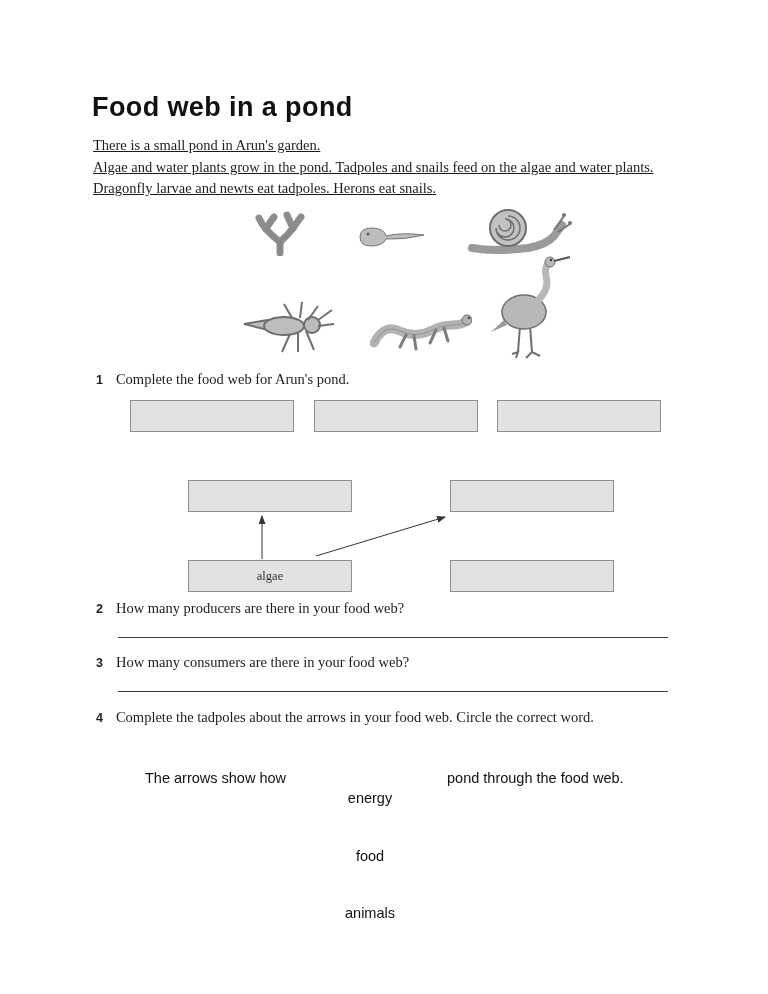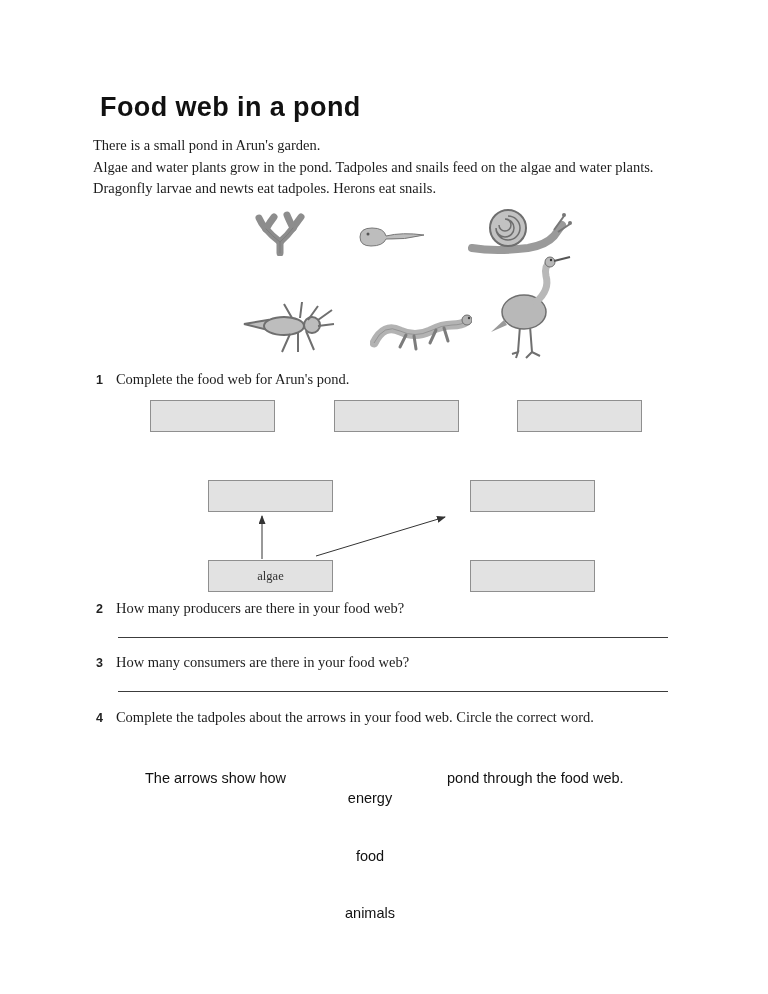--- a/index.html
+++ b/index.html
@@ -11,62 +11,61 @@
   .sheet {
     position:relative;
     width:768px;
     height:994px;
     margin:0 auto;
     background:#ffffff;
     overflow:hidden;
   }
   .title {
     position:absolute;
-    left:100px; top:92px;
+    left:92px; top:92px;
     font-family:"Liberation Sans", sans-serif;
     font-size:27px;
     font-weight:700;
     letter-spacing:0.4px;
     color:#111111;
   }
   .intro {
     position:absolute;
     left:93px; top:135px;
     font-size:14.5px;
     line-height:21.5px;
   }
-  .intro .line { display:block; white-space:nowrap; }
+  .intro .line { display:block; white-space:nowrap;text-decoration:underline; }
   .illus { position:absolute; }
   .illus svg { display:block; width:100%; height:100%; }
   .question {
     position:absolute;
     left:96px;
     display:flex;
     gap:13px;
     font-size:14.5px;
     white-space:nowrap;
   }
   .qnum {
     font-family:"Liberation Sans", sans-serif;
     font-weight:700;
     font-size:12.5px;
     padding-top:2px;
     color:#222;
   }
   .web-box {
     position:absolute;
-    width:125px; height:32px;
+    width:164px; height:32px;
     background:var(--box-fill, #e2e2e2);
     border:1px solid var(--box-border, #8f8f8f);
     display:flex;
     align-items:center;
     justify-content:center;
     font-size:12.5px;
     color:#333;
-    margin-left:20px;
   }
   .arrows {
     position:absolute;
     left:0; top:0;
     width:768px; height:994px;
     pointer-events:none;
   }
   .answer-line {
     position:absolute;
     left:118px;

